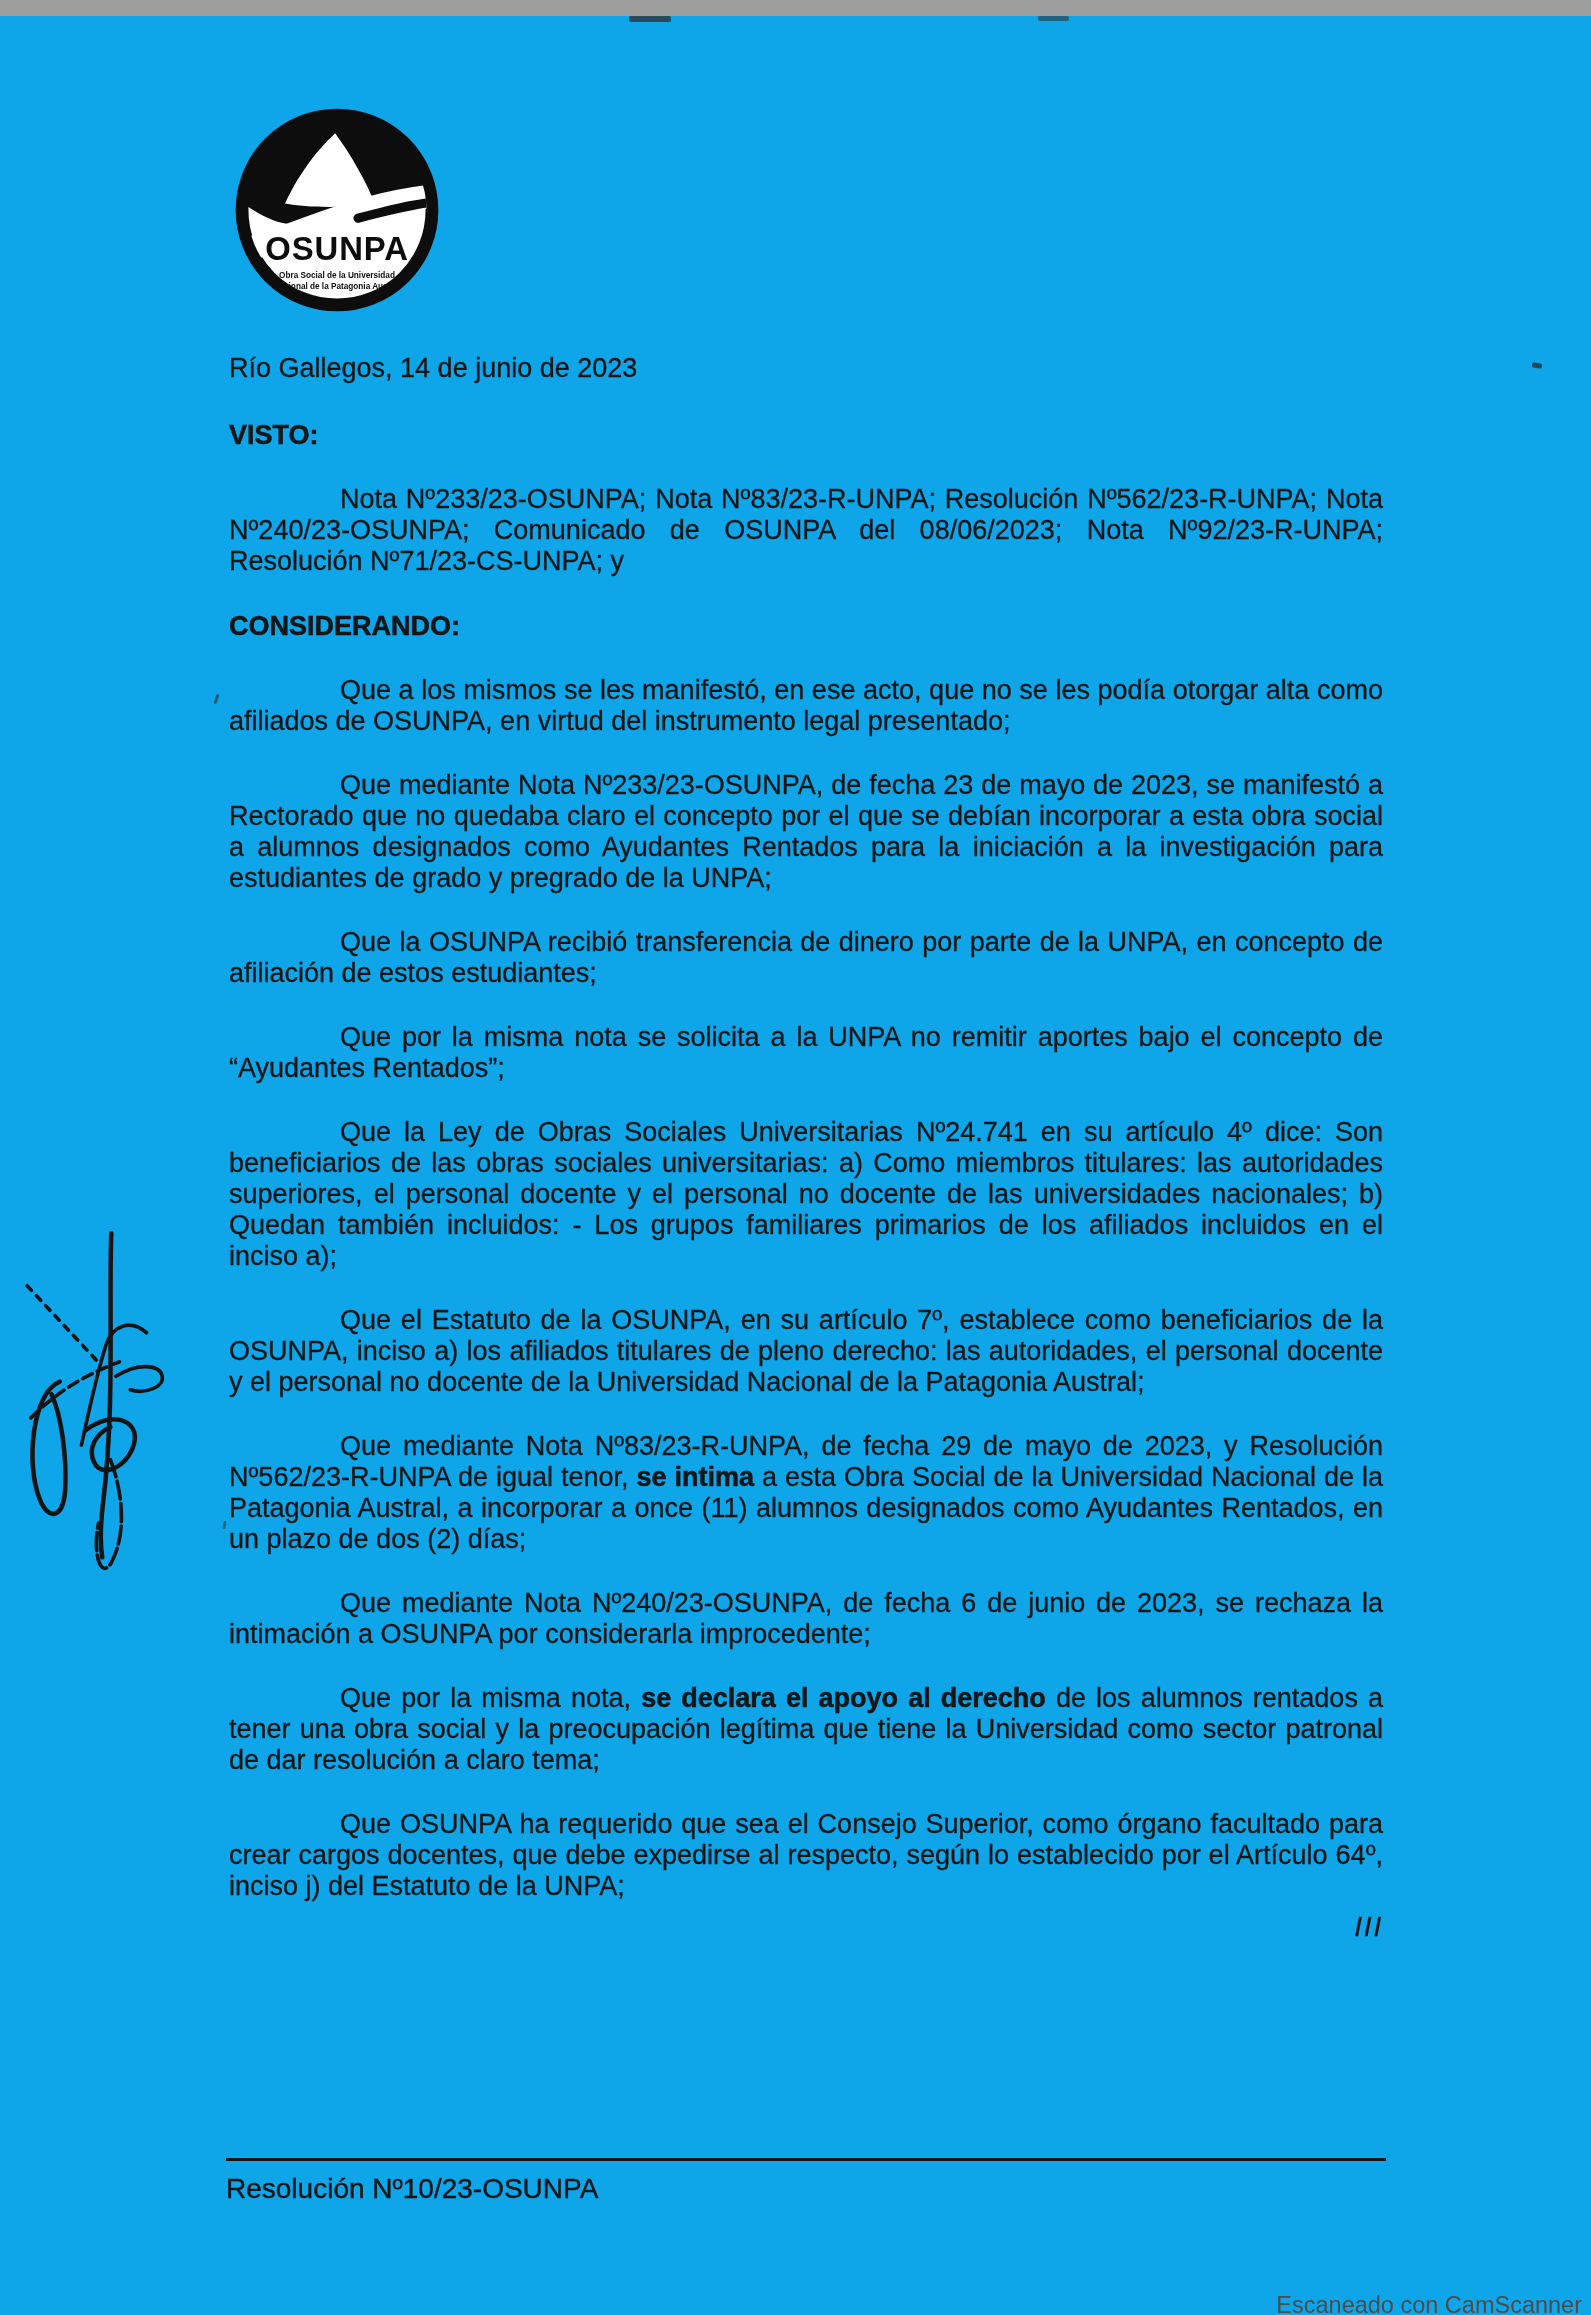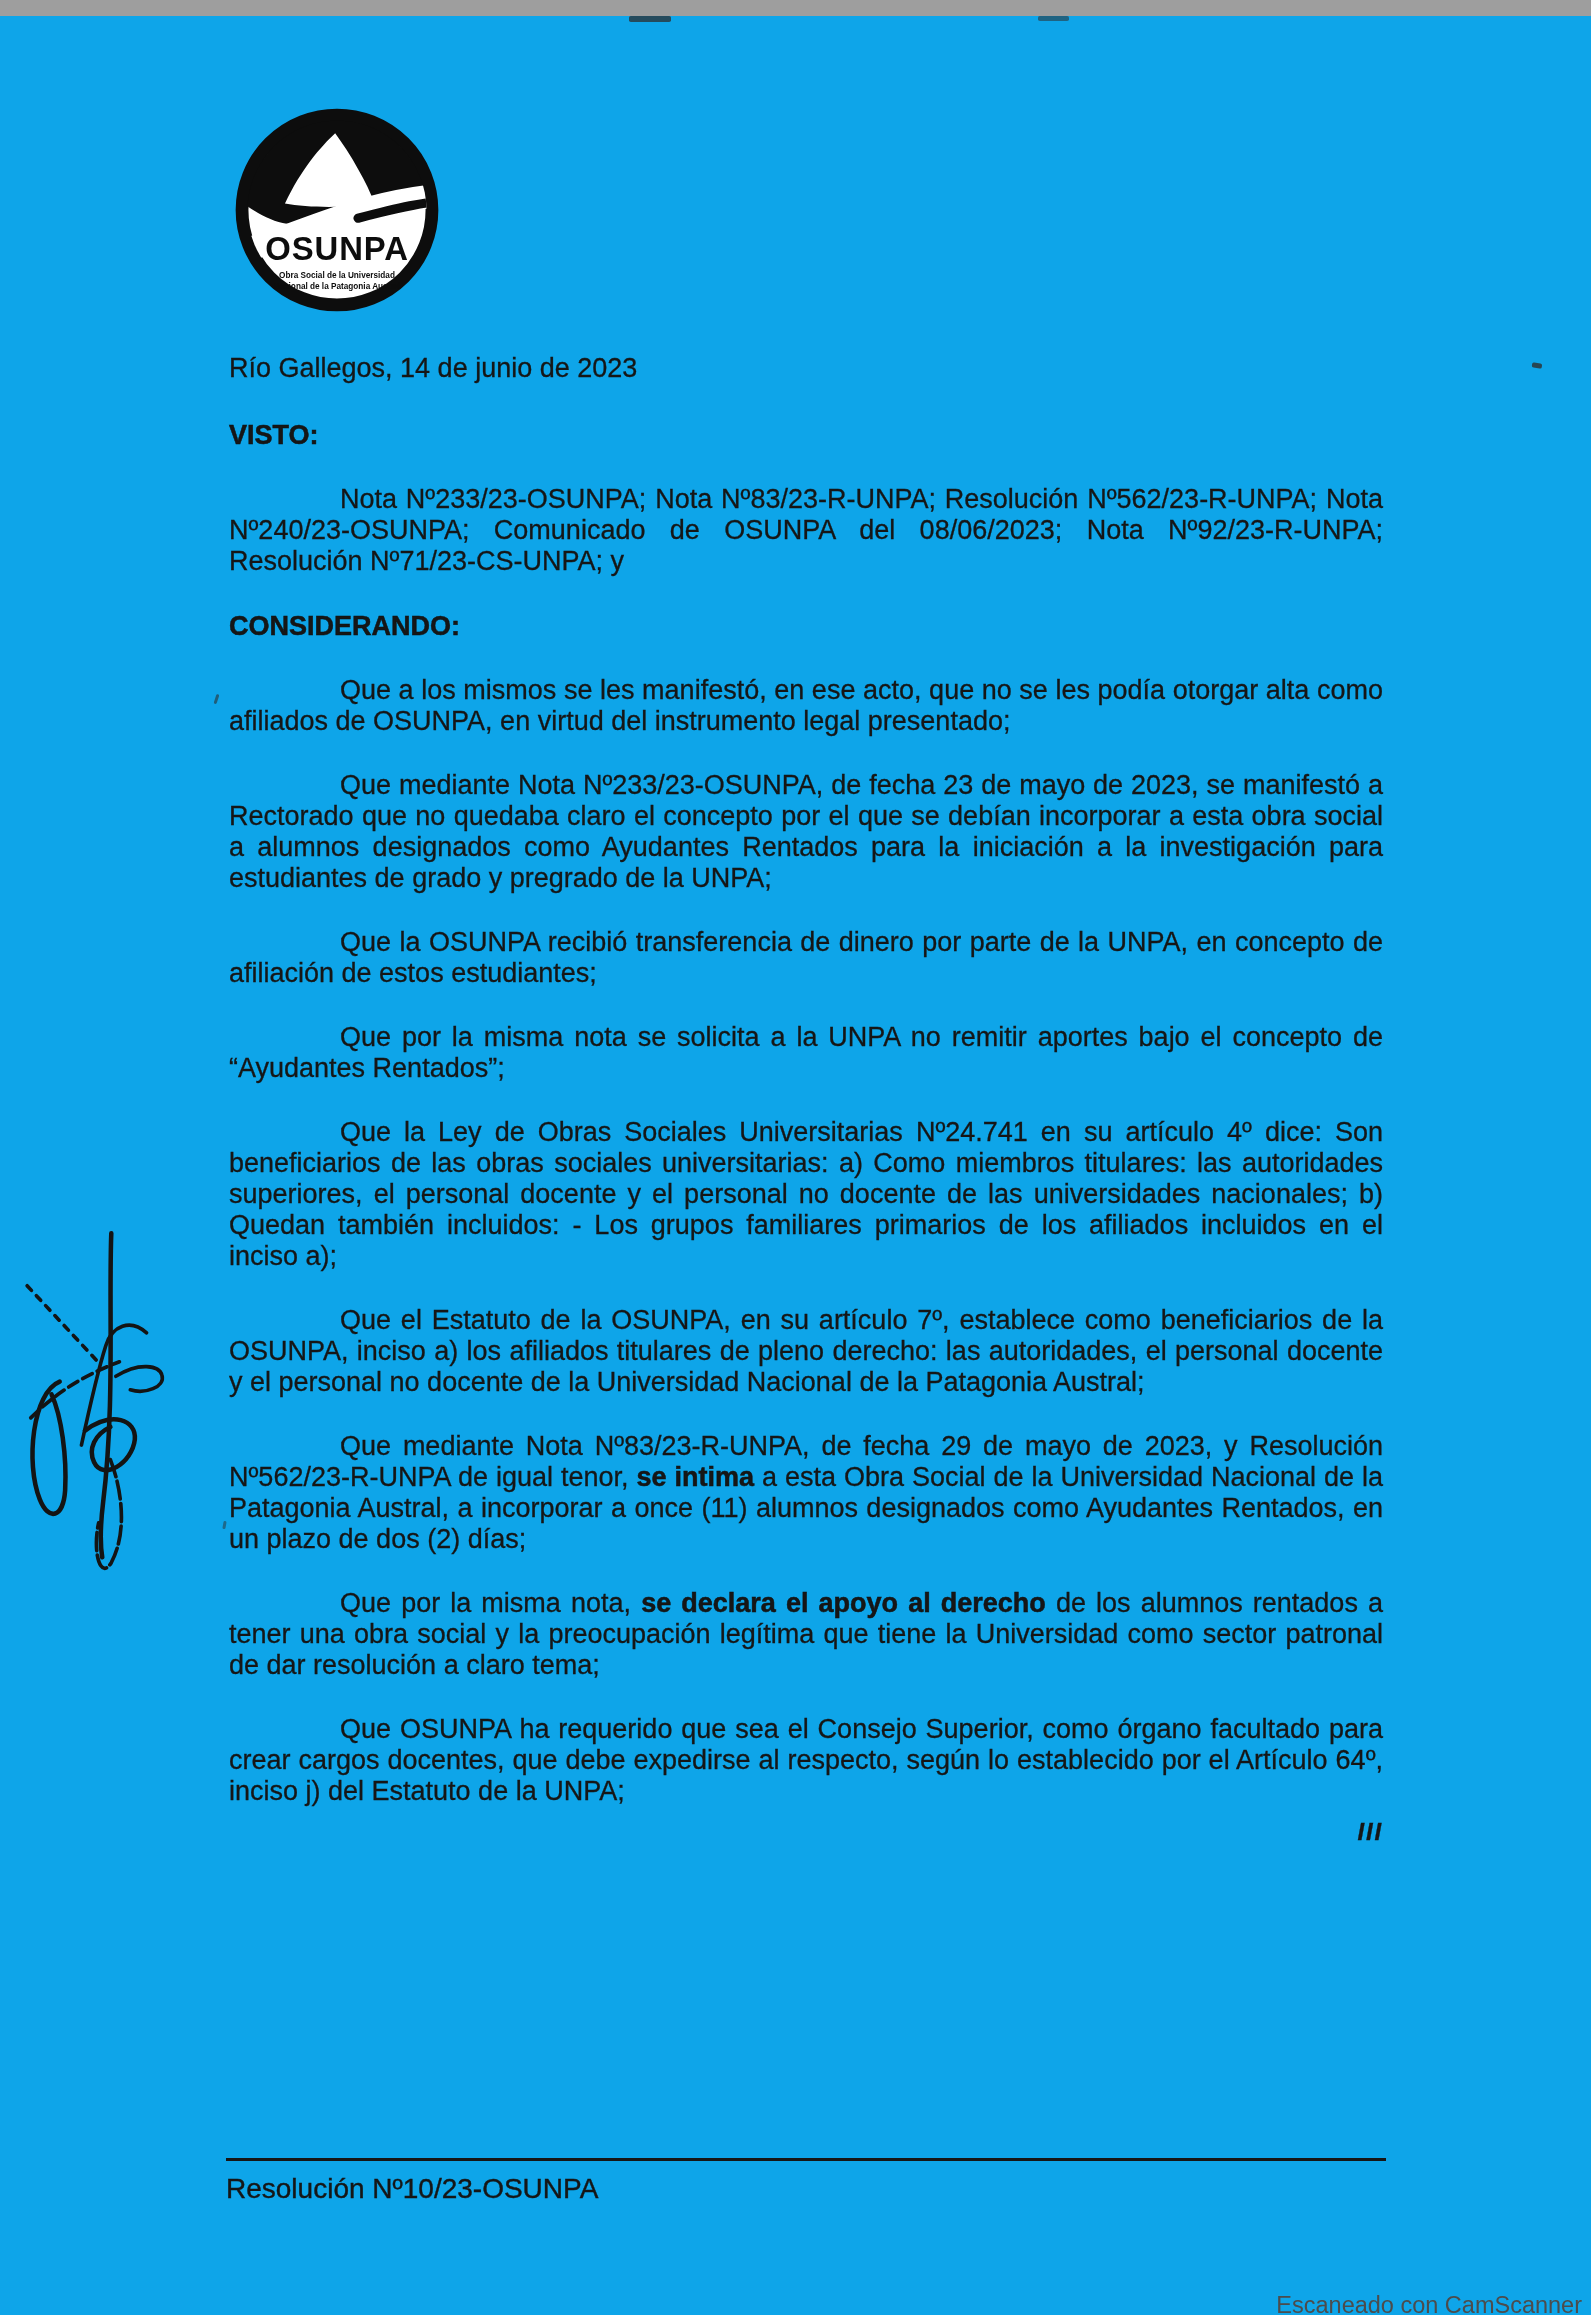--- a/index.html
+++ b/index.html
@@ -38,23 +38,23 @@
     margin:33px 0 0 0;
     text-align:justify;
     text-indent:111px;
   }
   .para .bold{font-weight:bold;-webkit-text-stroke:0.5px #111;}
   .page-marker{
     margin:9px 0 0 0;
     text-align:right;
     padding-right:0px;
     font-style:italic;
-    font-weight:bold;
+    font-weight:normal;
     letter-spacing:1.8px;
-    font-size:24px;
+    font-size:28px;
   }
   
   .footer{
     position:absolute;
     left:226px;right:205px;top:2142px;
     border-top:3.6px solid #161616;
     padding-top:12px;
     font-size:28px;
     -webkit-text-stroke:0.4px #161616;
   }
@@ -137,20 +137,21 @@
     <p class="para"><span>Que la OSUNPA recibió transferencia de dinero por parte de la UNPA, en concepto de afiliación de estos estudiantes;</span></p>
 
     <p class="para"><span>Que por la misma nota se solicita a la UNPA no remitir aportes bajo el concepto de “Ayudantes Rentados”;</span></p>
 
     <p class="para"><span>Que la Ley de Obras Sociales Universitarias Nº24.741 en su artículo 4º dice: Son beneficiarios de las obras sociales universitarias: a) Como miembros titulares: las autoridades superiores, el personal docente y el personal no docente de las universidades nacionales; b) Quedan también incluidos: - Los grupos familiares primarios de los afiliados incluidos en el inciso a);</span></p>
 
     <p class="para"><span>Que el Estatuto de la OSUNPA, en su artículo 7º, establece como beneficiarios de la OSUNPA, inciso a) los afiliados titulares de pleno derecho: las autoridades, el personal docente y el personal no docente de la Universidad Nacional de la Patagonia Austral;</span></p>
 
     <p class="para"><span>Que mediante Nota Nº83/23-R-UNPA, de fecha 29 de mayo de 2023, y Resolución Nº562/23-R-UNPA de igual tenor, </span><span class="bold">se intima</span><span> a esta Obra Social de la Universidad Nacional de la Patagonia Austral, a incorporar a once (11) alumnos designados como Ayudantes Rentados, en un plazo de dos (2) días;</span></p>
 
+    <p class="para"><span>Que mediante Nota Nº240/23-OSUNPA, de fecha 6 de junio de 2023, se rechaza la intimación a OSUNPA por considerarla improcedente;</span></p>
 
     <p class="para"><span>Que por la misma nota, </span><span class="bold">se declara el apoyo al derecho</span><span> de los alumnos rentados a tener una obra social y la preocupación legítima que tiene la Universidad como sector patronal de dar resolución a claro tema;</span></p>
 
     <p class="para"><span>Que OSUNPA ha requerido que sea el Consejo Superior, como órgano facultado para crear cargos docentes, que debe expedirse al respecto, según lo establecido por el Artículo 64º, inciso j) del Estatuto de la UNPA;</span></p>
 
     <div class="page-marker">III</div>
 
   </div>
 
   <div class="footer">

